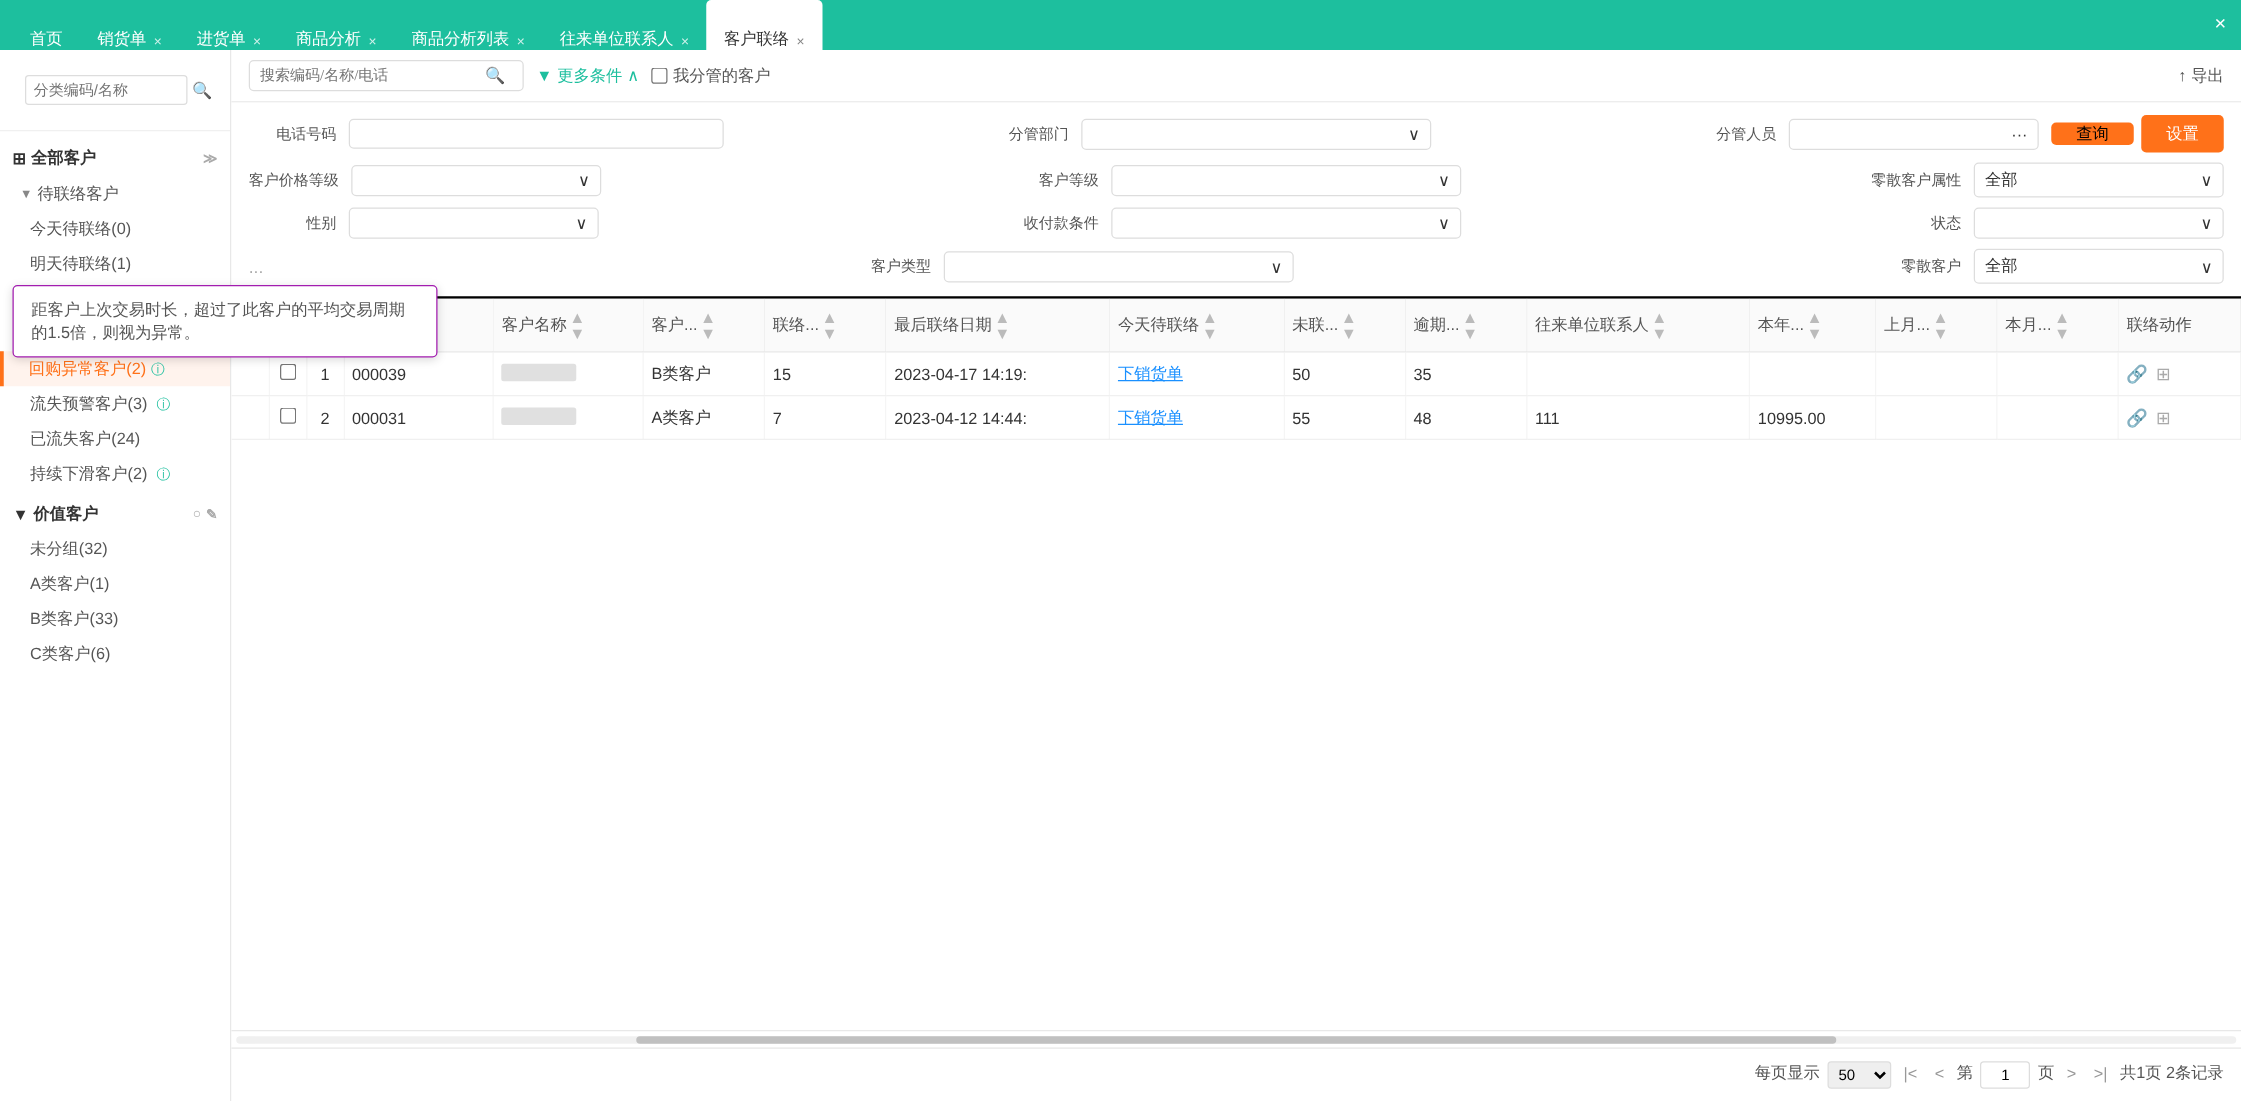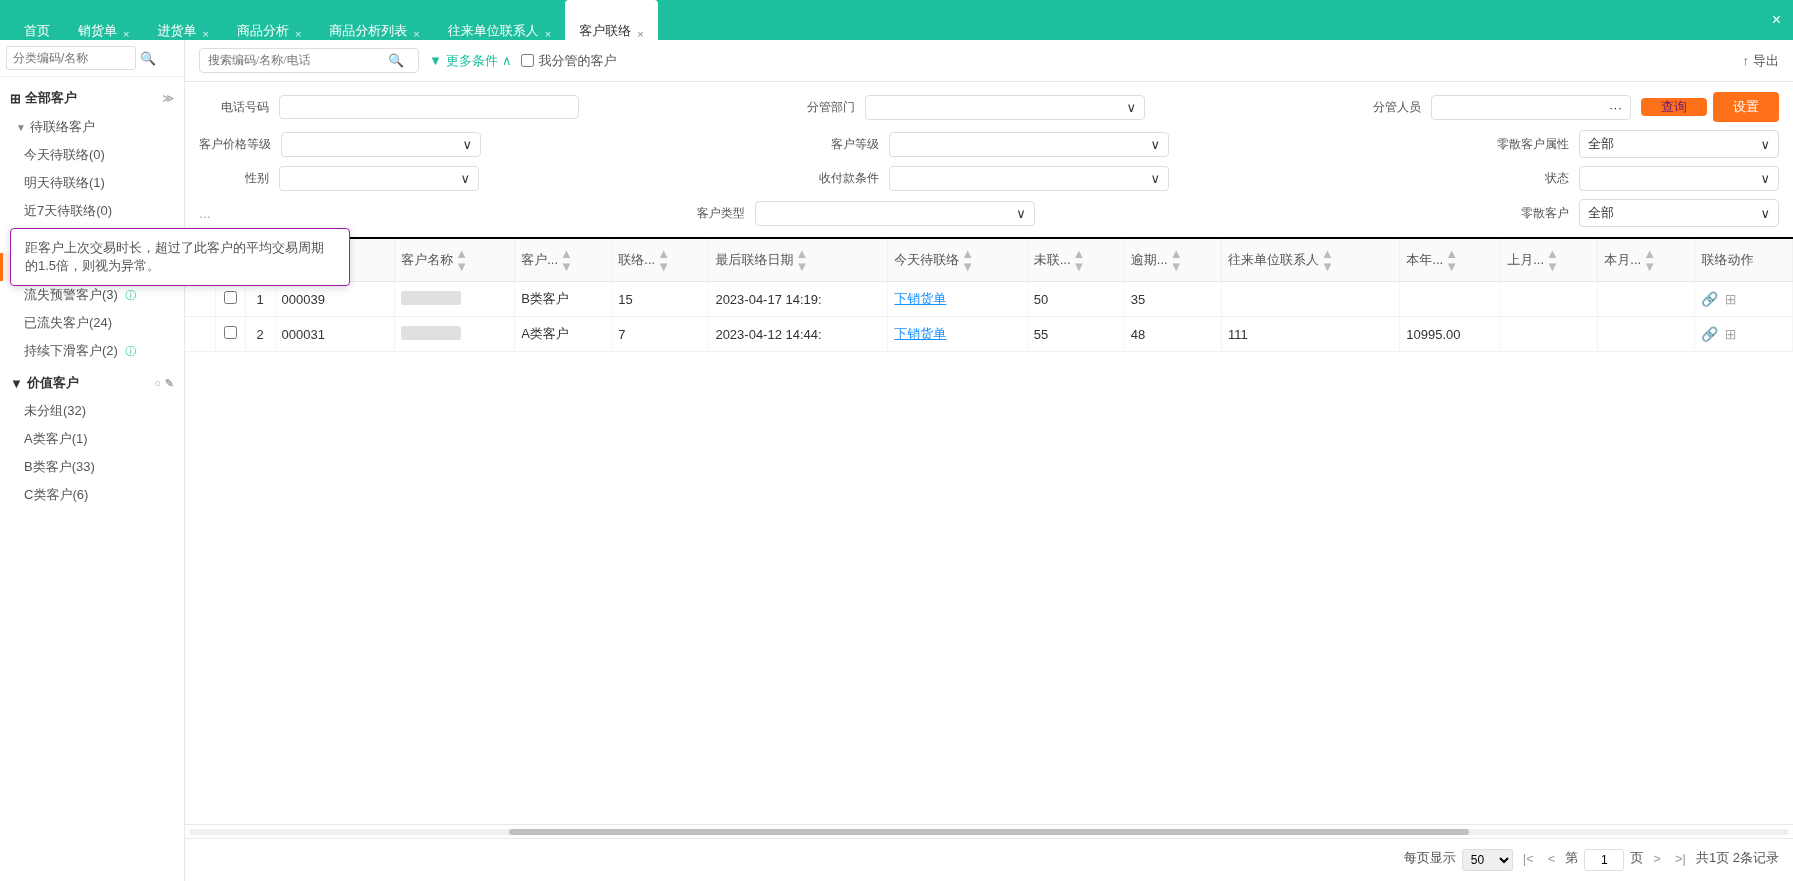--- a/index.html
+++ b/index.html
@@ -24,21 +24,21 @@
 
     
     .main-layout { display: flex; height: calc(881px - 40px); }
 
     
     .sidebar {
       width: 185px; background: white; border-right: 1px solid #e8e8e8;
       display: flex; flex-direction: column; overflow: hidden; flex-shrink: 0;
     }
     .sidebar-search {
-      padding: 6px; border-bottom: 1px solid #f0f0f0; display: flex; align-items: center;
+      padding: 20px; border-bottom: 1px solid #f0f0f0; display: flex; align-items: center;
     }
     .sidebar-search input {
       border: 1px solid #ddd; border-radius: 3px; padding: 4px 6px; width: 130px; font-size: 12px; outline: none;
     }
     .sidebar-search .search-btn {
       margin-left: 4px; color: #999; cursor: pointer;
     }
     .sidebar-content { overflow-y: auto; flex: 1; padding: 6px 0; }
     .sidebar-section-title {
       display: flex; align-items: center; padding: 6px 10px; font-weight: bold; color: #333;
@@ -103,21 +103,21 @@
       color: #333; width: 200px; outline: none;
     }
     .filter-select {
       border: 1px solid #ddd; border-radius: 4px; padding: 4px 8px; font-size: 12px;
       color: #333; width: 200px; background: white; cursor: pointer;
       display: flex; align-items: center; justify-content: space-between;
     }
     .filter-select-wide { width: 280px; }
     .filter-btn-group { display: flex; align-items: center; gap: 6px; }
     .btn-query {
-      background: #ff7119; color: #701a75; border: none; border-radius: 4px;
+      background: #ff7119; color: #000000; border: none; border-radius: 4px;
       padding: 0 20px; cursor: pointer; font-size: 13px;
     }
     .btn-settings {
       background: #ff7119; color: white; border: none; border-radius: 4px;
       padding: 6px 20px; cursor: pointer; font-size: 13px;
     }
     .more-dots { color: #aaa; cursor: pointer; font-size: 14px; }
 
     
     .table-area { flex: 1; overflow: auto; background: white; margin: 0; }

